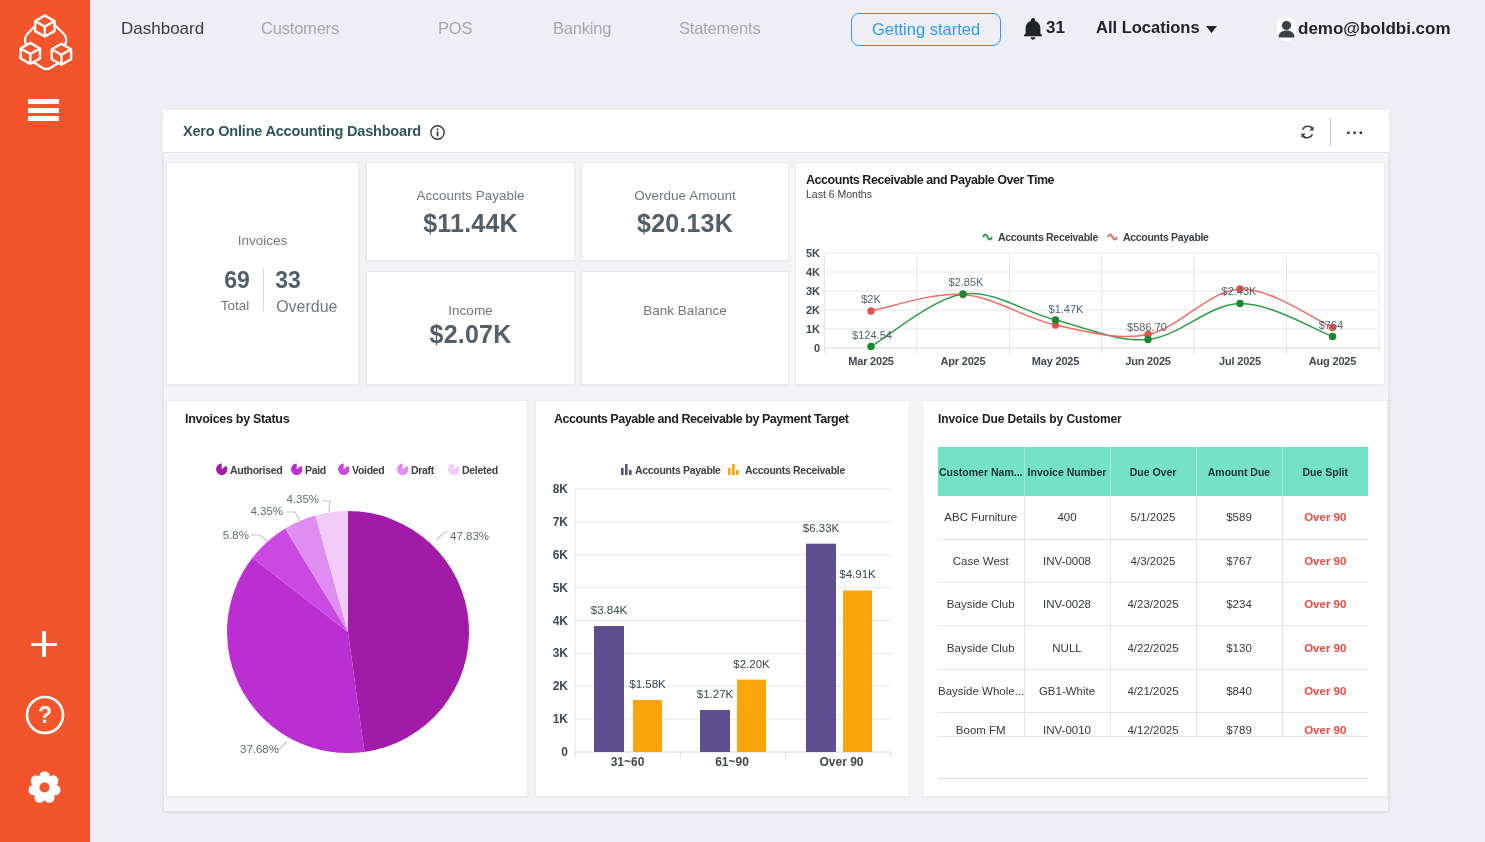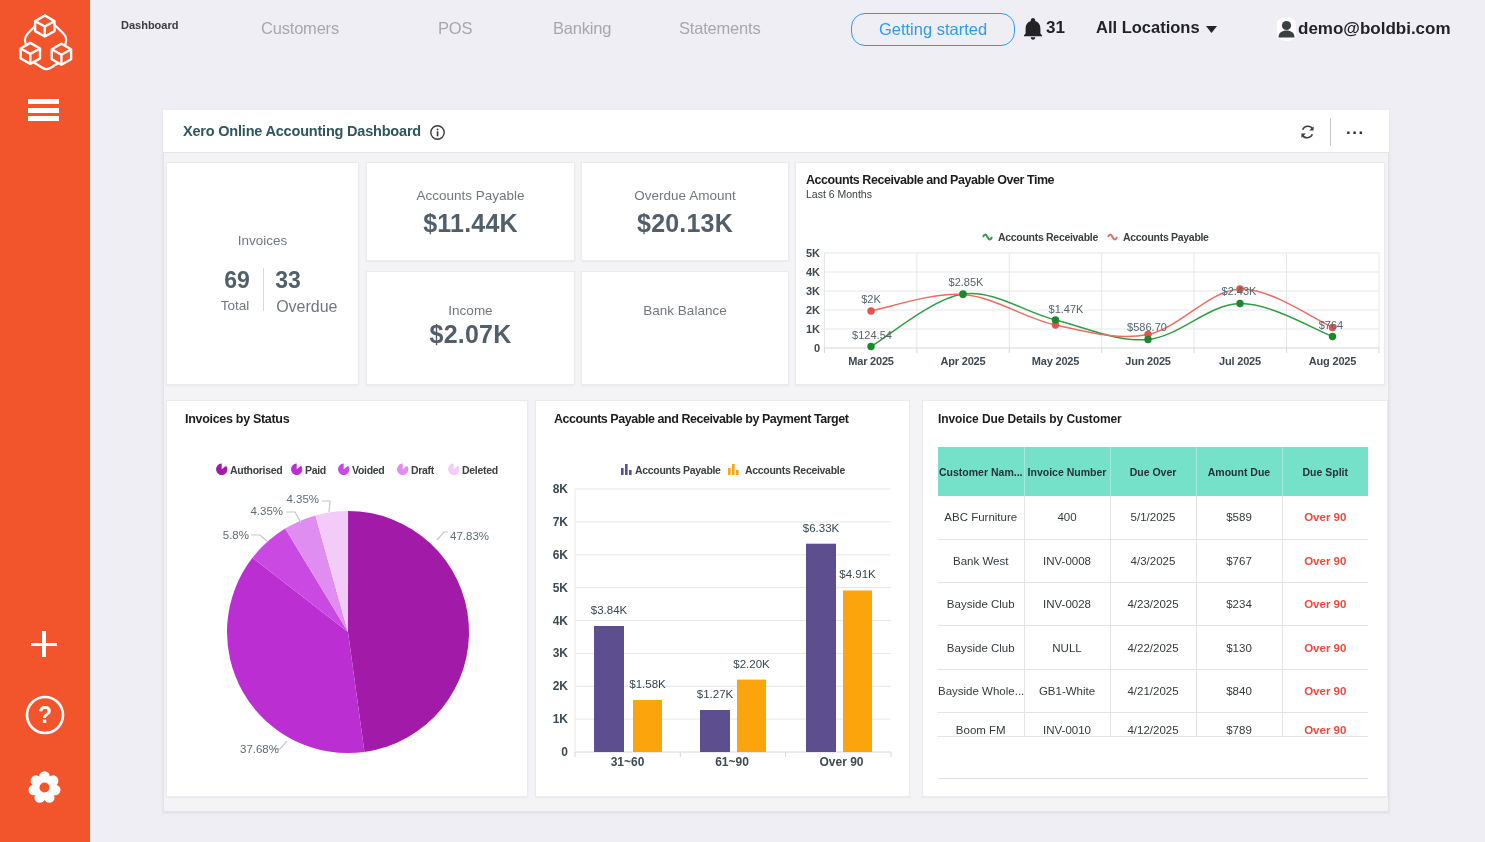--- a/index.html
+++ b/index.html
@@ -64,26 +64,26 @@
           <circle cx="28.22" cy="19.95" r="5.3"></circle>
           <circle cx="22.27" cy="27.41" r="5.3"></circle>
           <circle cx="12.73" cy="27.41" r="5.3"></circle>
           <circle cx="6.78" cy="19.95" r="5.3"></circle>
           <circle cx="8.90" cy="10.64" r="5.3"></circle>
       </g>
       <circle cx="17.5" cy="17.5" r="5" fill="#f2552c"></circle>
     </svg>
   </div>
 
-  <div class="abs" style="left:121px;top:19px;font-size:11px;font-weight:700;color:#3a3b3d">Dashboard</div>
+  <div class="abs" style="left:121px;top:19px;font-size:17px;font-weight:400;color:#3a3b3d">Dashboard</div>
   <div class="abs navitem" style="left:261px">Customers</div>
   <div class="abs navitem" style="left:438px">POS</div>
   <div class="abs navitem" style="left:553px">Banking</div>
   <div class="abs navitem" style="left:679px">Statements</div>
-  <div class="abs" style="left:851px;top:13px;width:164px;height:33px;border:1px solid #2b9cf2;border-radius:14px;color:#2b9cf2;font-size:16.5px;font-weight:500;text-align:center;line-height:31px">Getting started</div>
+  <div class="abs" style="left:851px;top:13px;width:150px;height:33px;border:1px solid #2b9cf2;border-radius:8px;color:#2b9cf2;font-size:16.5px;font-weight:500;text-align:center;line-height:31px">Getting started</div>
   <svg class="abs" style="left:1024px;top:17px" width="18" height="24" viewBox="0 0 18 22">
     <path d="M9 0 C10.2 0 11.2 1 11.2 2.2 L11.2 3 C14.4 4 16.4 6.8 16.4 10.2 L16.4 15.5 L18 17.3 L18 18.3 L0 18.3 L0 17.3 L1.6 15.5 L1.6 10.2 C1.6 6.8 3.6 4 6.8 3 L6.8 2.2 C6.8 1 7.8 0 9 0 Z" fill="#222326"></path>
     <path d="M6.7 19.3 L11.3 19.3 C11.3 20.7 10.3 21.7 9 21.7 C7.7 21.7 6.7 20.7 6.7 19.3 Z" fill="#222326"></path>
   </svg>
   <div class="abs" style="left:1046px;top:18px;font-size:17px;font-weight:700;color:#222326">31</div>
   <div class="abs" style="left:1096px;top:18px;font-size:16.5px;font-weight:700;color:#222326">All Locations</div>
   <svg class="abs" style="left:1206px;top:26px" width="11" height="7" viewBox="0 0 11 7">
       <path d="M0 0 L11 0 L5.5 7 Z" fill="#222326"></path>
     </svg>
   <svg class="abs" style="left:1277px;top:16px" width="19" height="26" viewBox="0 0 19 26">
@@ -348,21 +348,21 @@
       </thead>
       <tbody>
         <tr>
             <td>ABC Furniture</td>
             <td>400</td>
             <td>5/1/2025</td>
             <td>$589</td>
             <td class="red">Over 90</td>
           </tr>
         <tr>
-            <td>Bank West</td>
+            <td>Case West</td>
             <td>INV-0008</td>
             <td>4/3/2025</td>
             <td>$767</td>
             <td class="red">Over 90</td>
           </tr>
         <tr>
             <td>Bayside Club</td>
             <td>INV-0028</td>
             <td>4/23/2025</td>
             <td>$234</td>

